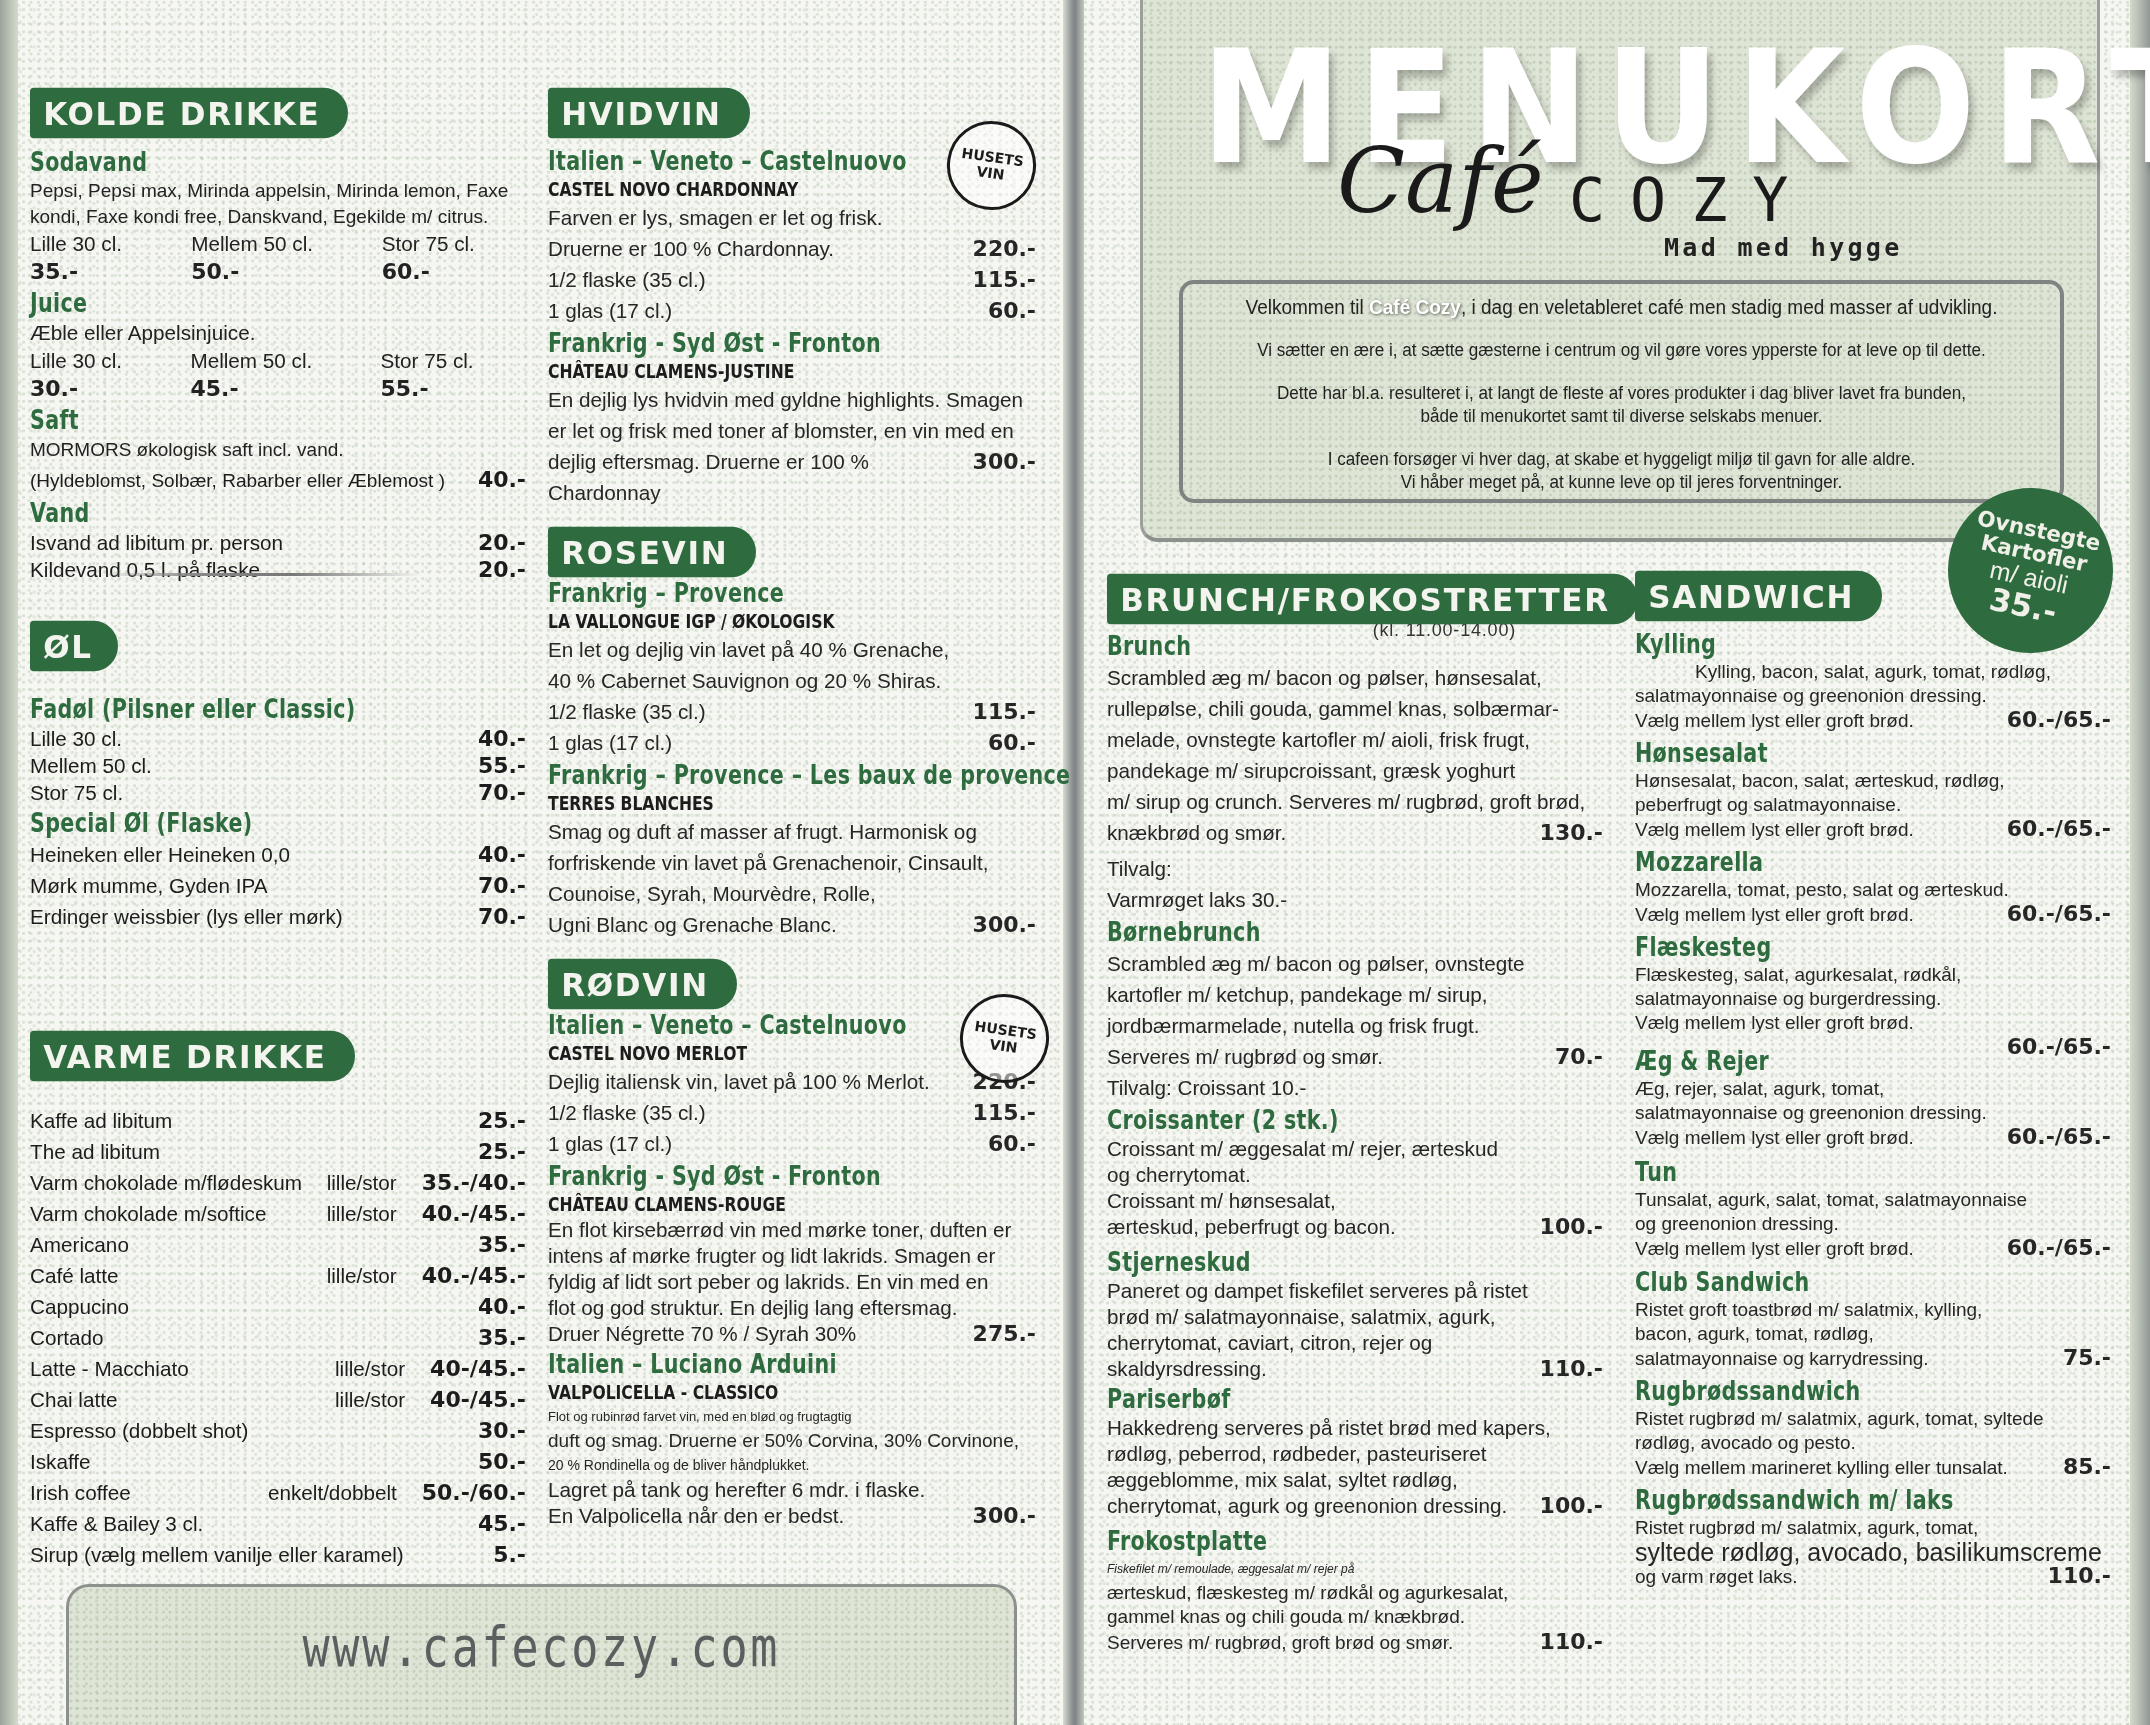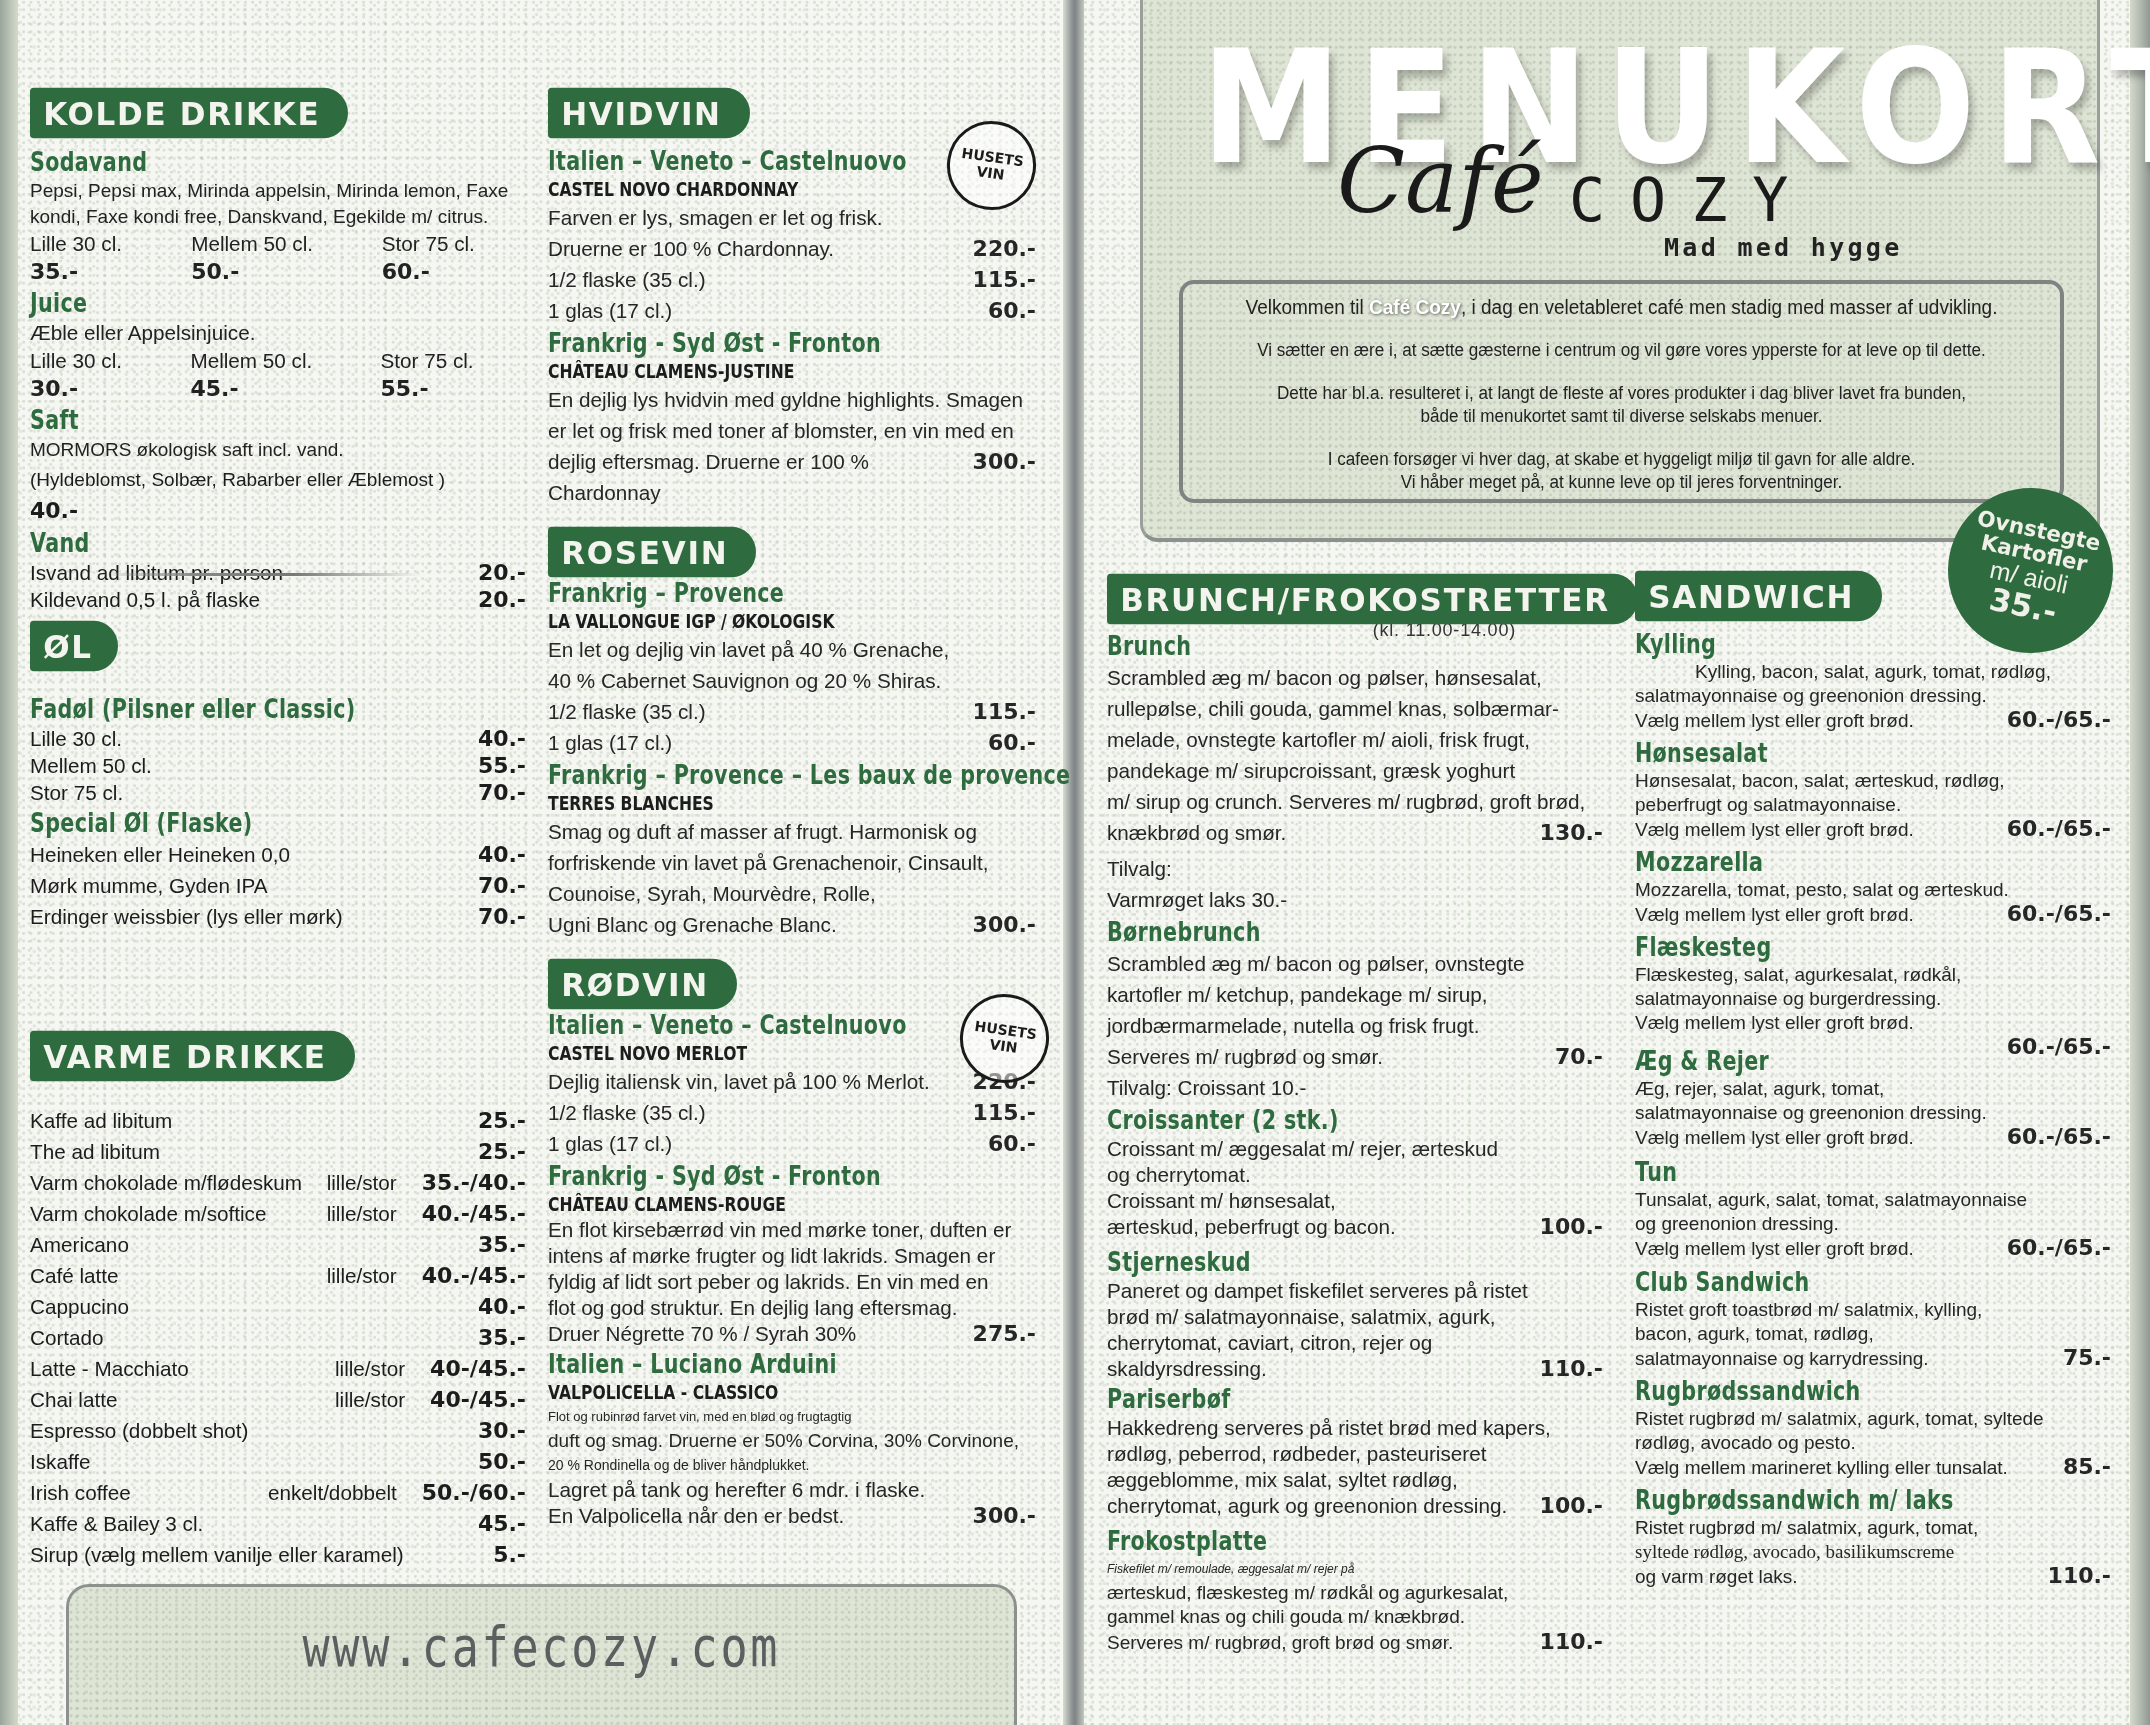--- a/index.html
+++ b/index.html
@@ -177,21 +177,21 @@
   <div class="sub-head">Juice</div>
   <div class="txt">Æble eller Appelsinjuice.</div>
   <div class="txt" style="display:flex;gap:16px;">
     <span><span>Lille 30 cl.</span> <span class="inline-price">30.-</span></span>
     <span><span>Mellem 50 cl.</span> <span class="inline-price">45.-</span></span>
     <span><span>Stor 75 cl.</span> <span class="inline-price">55.-</span></span>
   </div>
 
   <div class="sub-head">Saft</div>
   <div class="txt" style="font-size:19px;">MORMORS økologisk saft incl. vand.</div>
-  <div class="row" style="font-size:19px;flex-direction:column;">
+  <div class="row" style="font-size:19px;">
     <span>(Hyldeblomst, Solbær, Rabarber eller Æblemost )</span>
     <span class="price">40.-</span>
   </div>
 
   <div class="sub-head">Vand</div>
   <div class="row" style="line-height:27px;">
     <span>Isvand ad libitum pr. person</span>
     <span class="price">20.-</span>
   </div>
   <div class="row" style="line-height:27px;">
@@ -737,21 +737,21 @@
   <div class="row desc-line" style="line-height:24px;font-size:19px;">
       <span>Vælg mellem marineret kylling eller tunsalat.</span>
       <span class="price">85.-</span>
     </div>
 
   <div class="sub-head" style="margin-top:3.3px;">Rugbrødssandwich m/ laks</div>
   <div class="row desc-line" style="line-height:24px;font-size:19px;">
       <span>Ristet rugbrød m/ salatmix, agurk, tomat,</span>
       <span class="price"></span>
     </div>
-  <div class="row desc-line" style="line-height:24px;font-size:19px;font-family:Liberation Serif, serif;">
+  <div class="row desc-line" style="line-height:24px;font-size:25px;">
       <span>syltede rødløg, avocado, basilikumscreme</span>
       <span class="price"></span>
     </div>
   <div class="row desc-line" style="line-height:24px;font-size:19px;">
       <span>og varm røget laks.</span>
       <span class="price">110.-</span>
     </div>
 </div>
 
 

